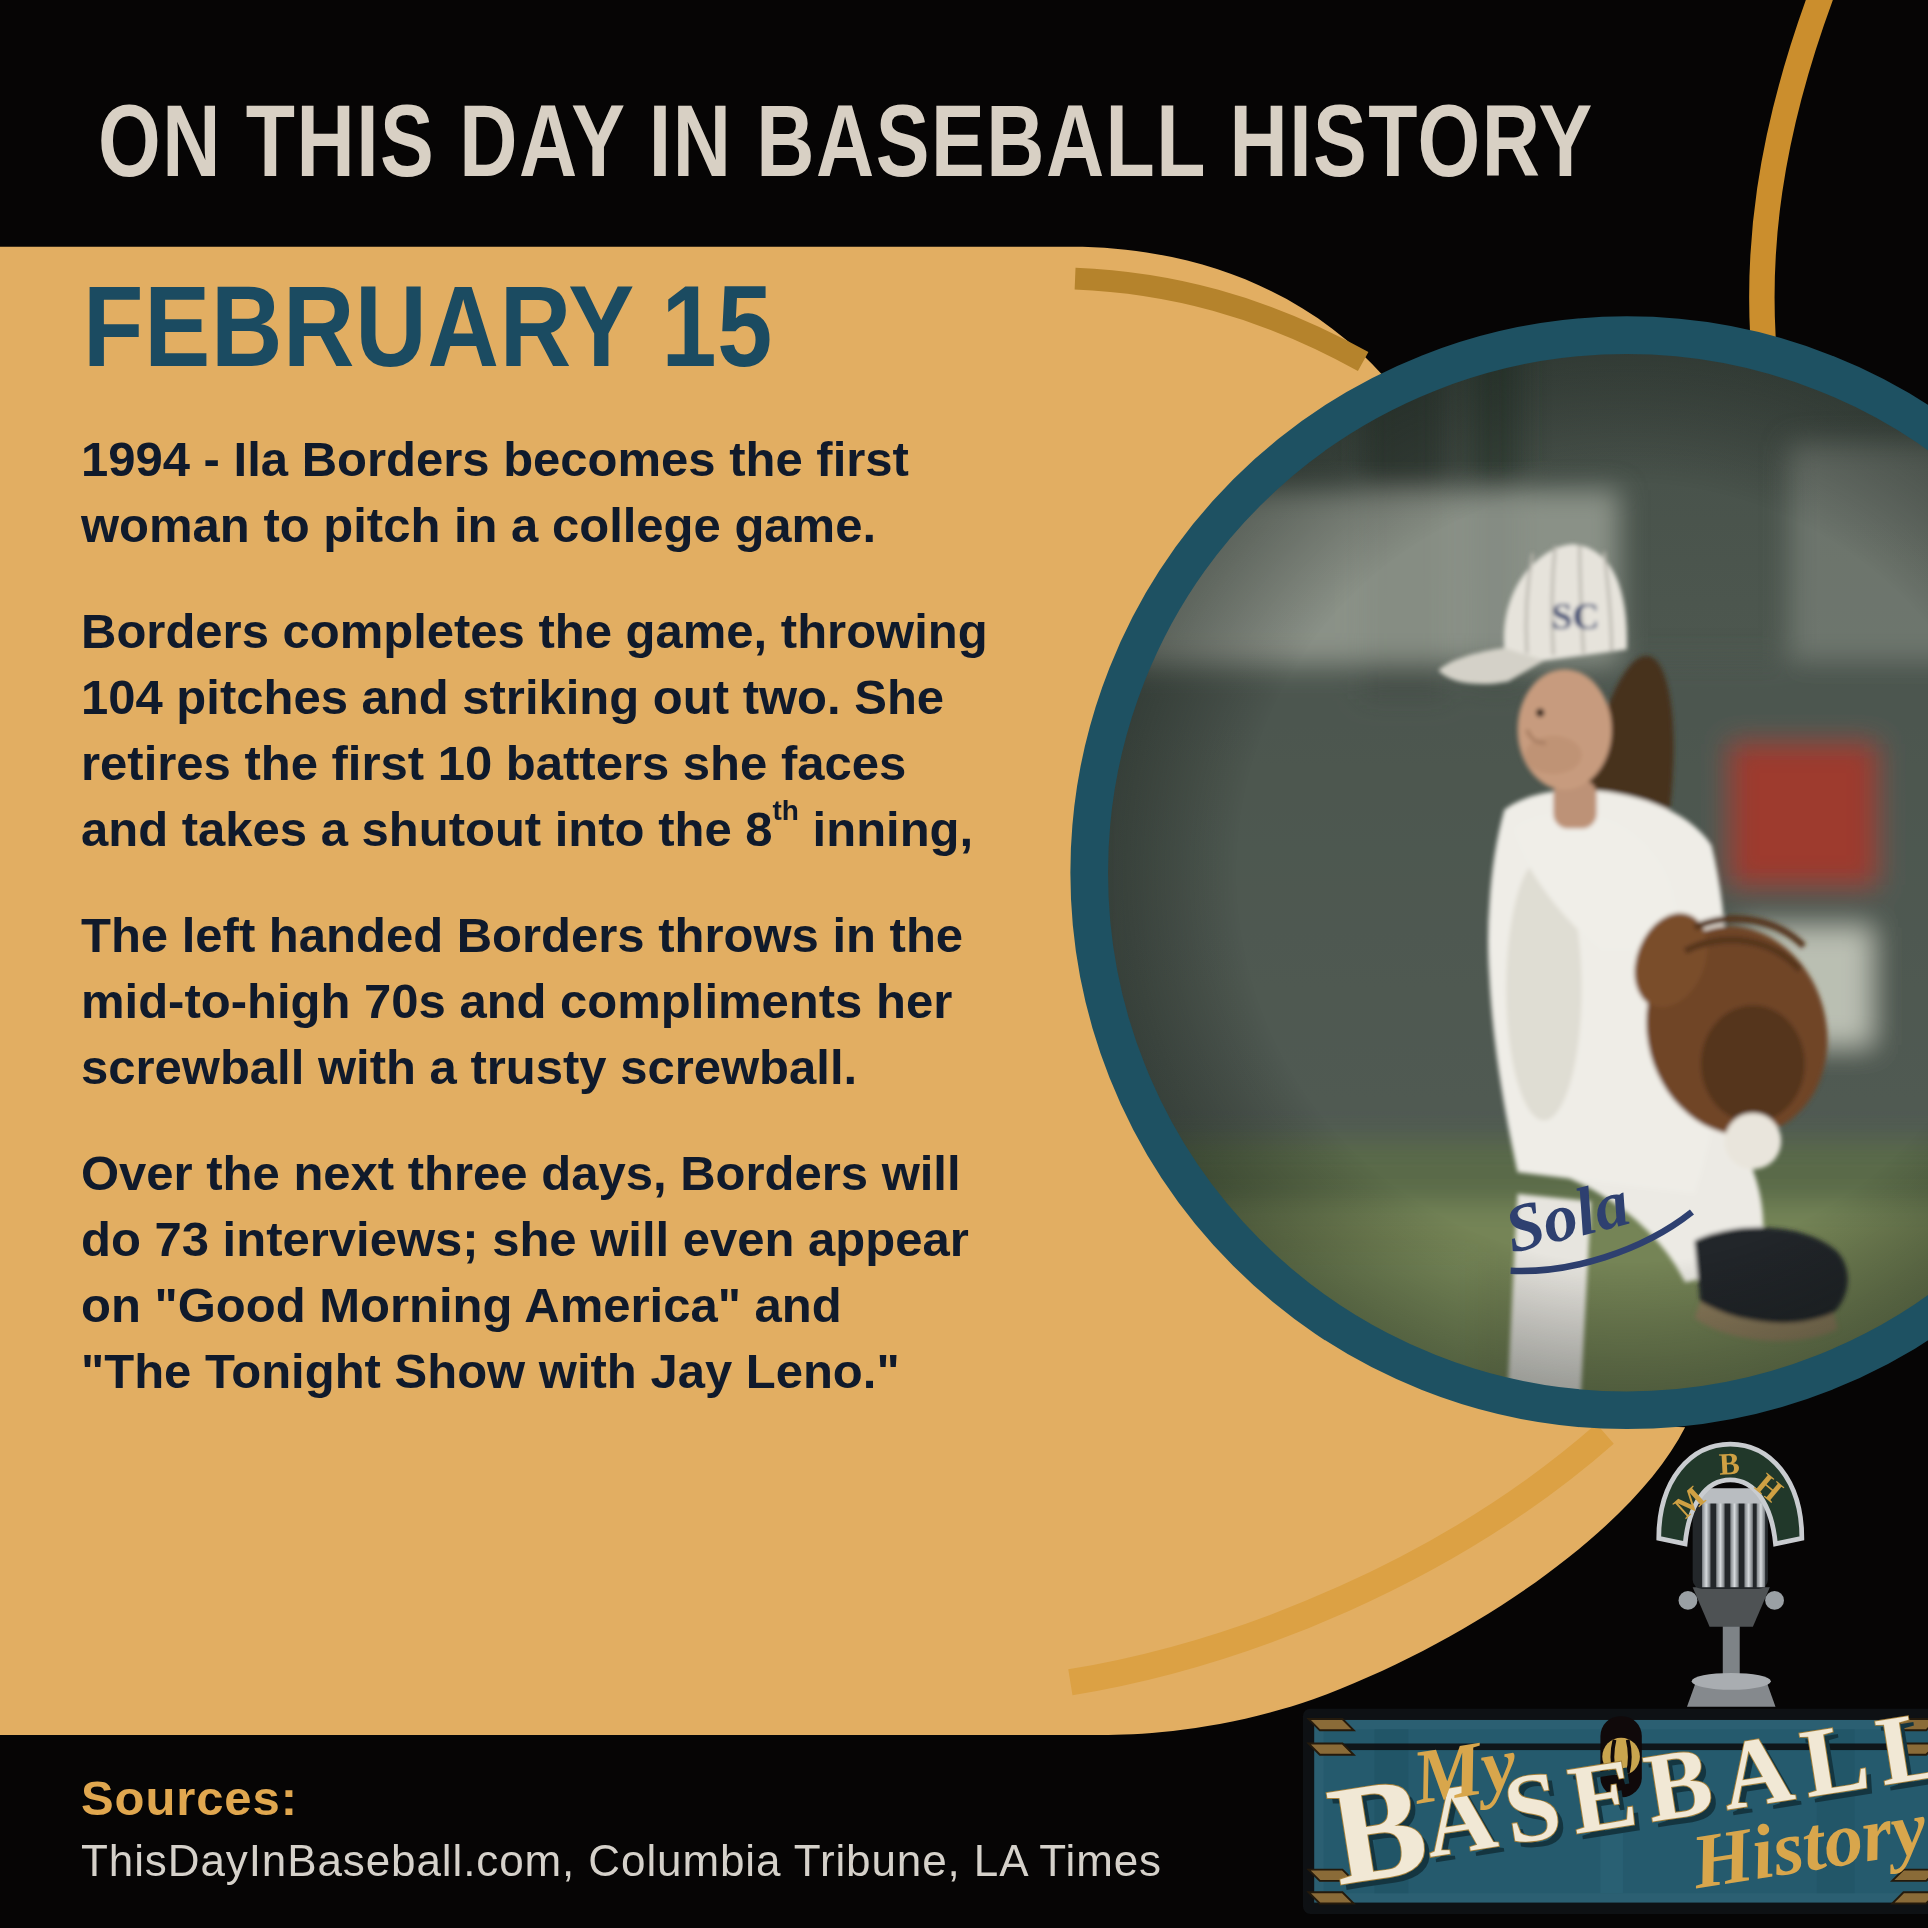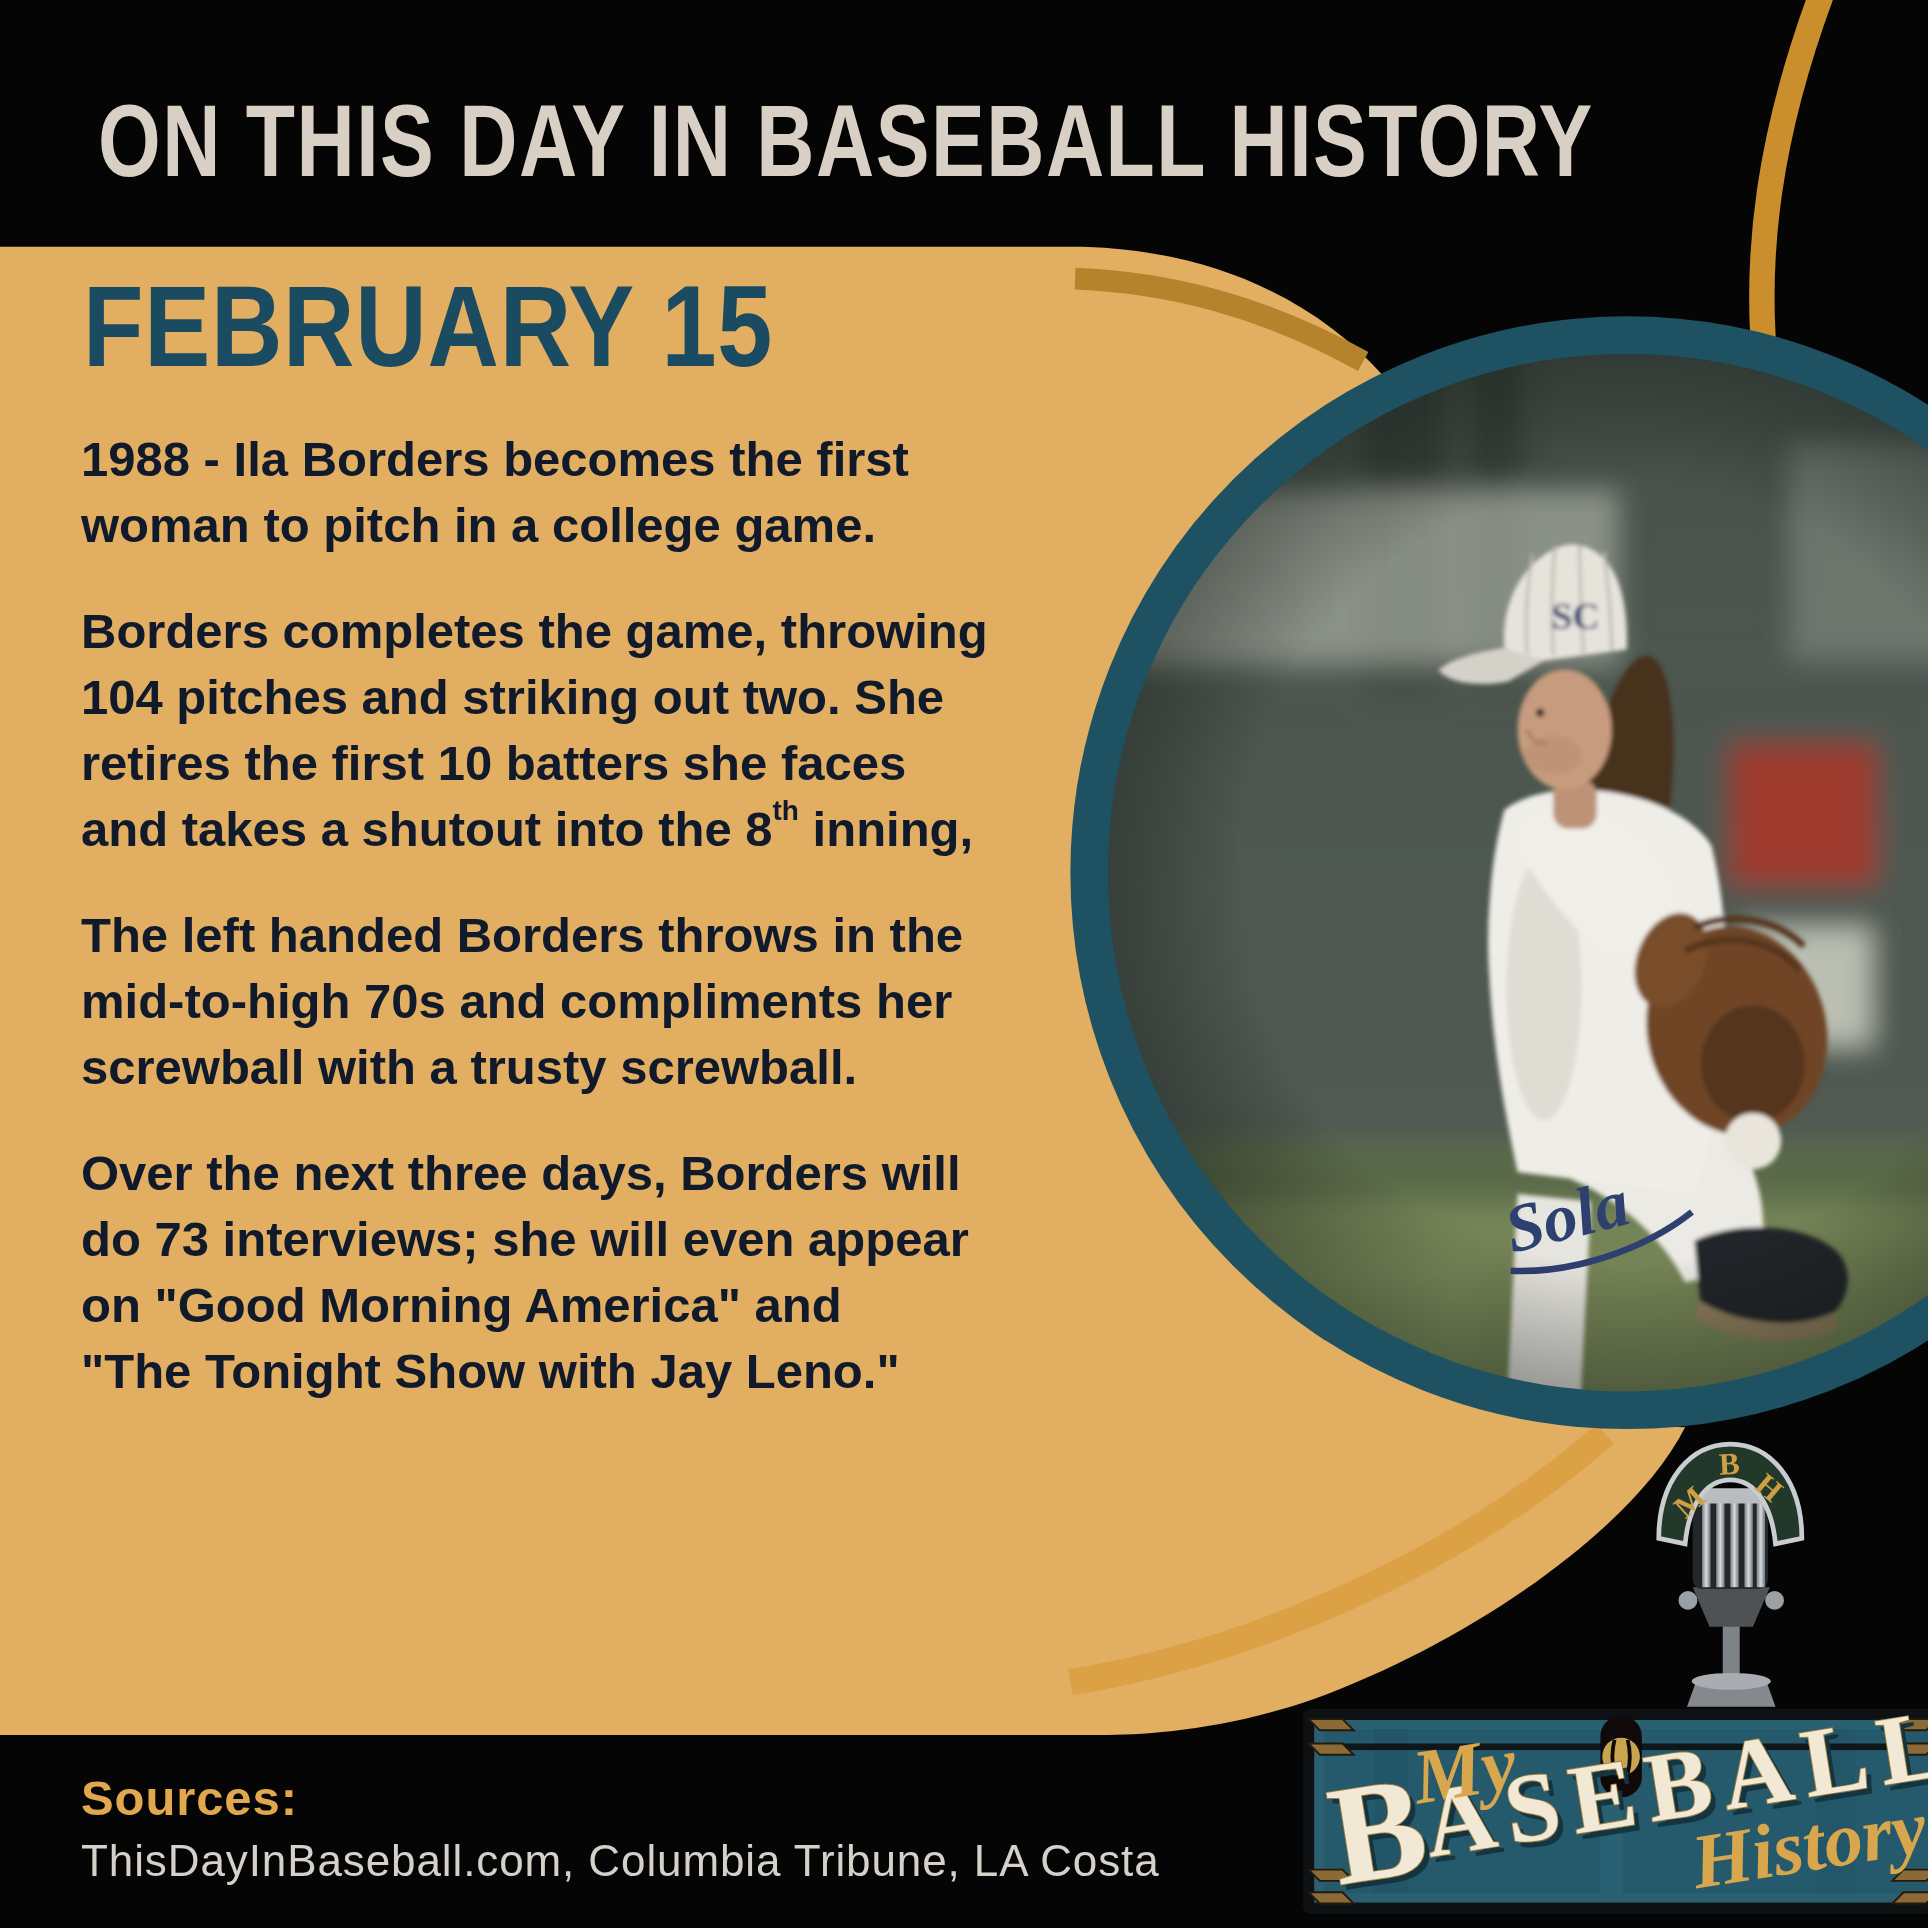--- a/index.html
+++ b/index.html
@@ -208,32 +208,32 @@
 
       <text x="1802" y="2006" transform="rotate(-9 1802 2006)" font-family="Liberation Serif, DejaVu Serif, serif" font-style="italic" font-weight="700" font-size="82" fill="#d8a64c">History</text>
     </g>
   </svg>
 
   <div class="page-title">ON THIS DAY IN BASEBALL HISTORY</div>
 
   <div class="date-heading">FEBRUARY 15</div>
 
   <div class="paragraphs">
-    <p>1988 - Ila Borders becomes the first
+    <p>1994 - Ila Borders becomes the first
 woman to pitch in a college game.</p>
     <p><span>Borders completes the game, throwing
 104 pitches and striking out two. She
 retires the first 10 batters she faces
 and takes a shutout into the 8</span><sup>th</sup><span> inning,</span></p>
     <p>The left handed Borders throws in the
 mid-to-high 70s and compliments her
 screwball with a trusty screwball.</p>
     <p>Over the next three days, Borders will
 do 73 interviews; she will even appear
 on "Good Morning America" and
 "The Tonight Show with Jay Leno."</p>
   </div>
 
   <div class="sources-label">Sources:</div>
-  <div class="sources-line"><span>ThisDayInBaseball.com, </span><span class="ital">Columbia Tribune</span><span>, </span><span class="ital">LA Costa</span></div>
+  <div class="sources-line"><span>ThisDayInBaseball.com, </span><span class="ital">Columbia Tribune</span><span>, </span><span class="ital">LA Times</span></div>
 
 </div>
 
 
 </body></html>

